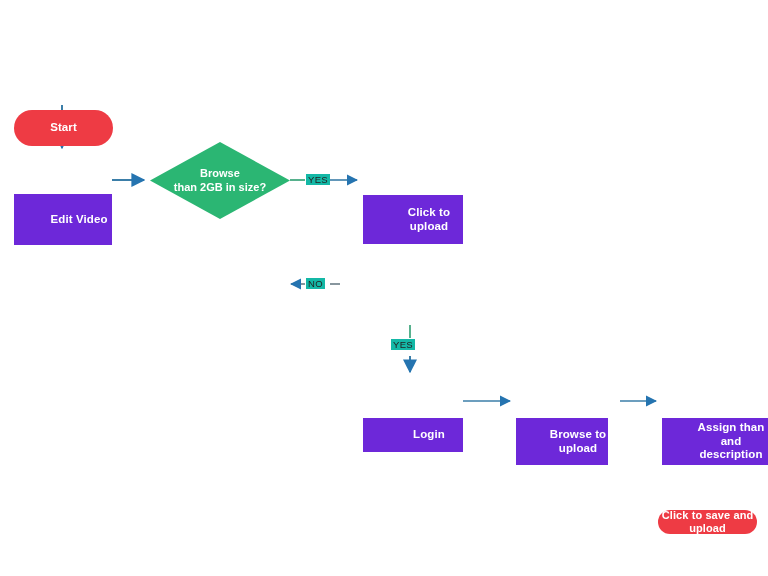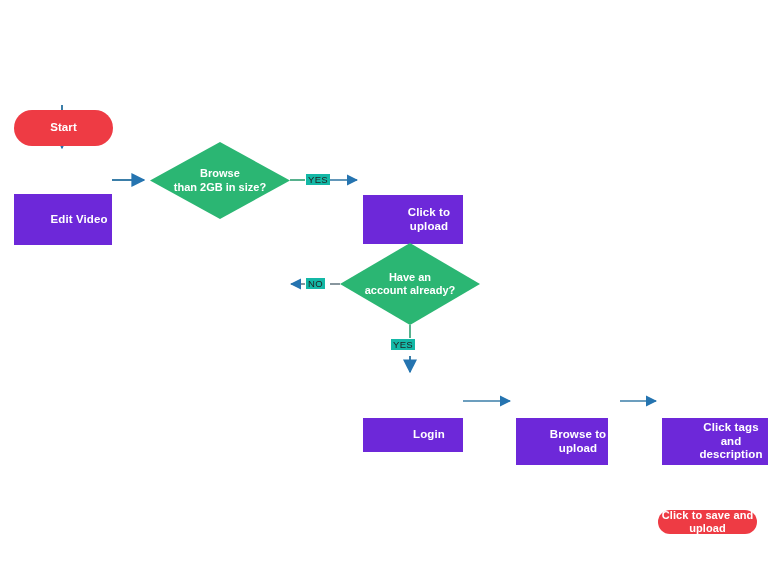--- a/index.html
+++ b/index.html
@@ -140,40 +140,33 @@
       <polygon points="70,0 140,38.5 70,77 0,38.5" fill="#2bb673"></polygon>
     </svg>
     <div class="node-decision-label">Browse
 than 2GB  in size?</div>
   </div>
 
   <div class="node node-process" style="left:363px; top:155px; width:100px; height:49px;align-items:center;">
     <span>Click to upload</span>
   </div>
 
-  <div class="node-decision-wrap" style="left:340px; top:243px; width:140px; height:82px;">
-    <svg class="node-decision-shape" viewBox="0 0 140 82" xmlns="http://www.w3.org/2000/svg">
-      <polygon points="70,0 140,41 70,82 0,41" fill="#2bb673"></polygon>
-    </svg>
-    <div class="node-decision-label">Have an
-account  already?</div>
-  </div>
 
 
   <div class="node node-process" style="left:363px; top:378px; width:100px; height:34px;">
     <span>Login</span>
   </div>
 
   <div class="node node-process" style="left:516px; top:378px; width:92px; height:47px; white-space:pre-line;">
     <span>Browse to
 upload</span>
   </div>
 
   <div class="node node-process" style="left:662px; top:378px; width:106px; height:47px; white-space:pre-line;">
-    <span>Click tags and
+    <span>Assign than and
 description</span>
   </div>
 
   <div class="node node-terminal" style="left:658px; top:470px; width:99px; height:24px; white-space:pre-line; font-size:11px;">
     <span>Click to save and
 upload</span>
   </div>
 
   <div class="edge-label" style="left:306px; top:174px;">YES</div>
 

